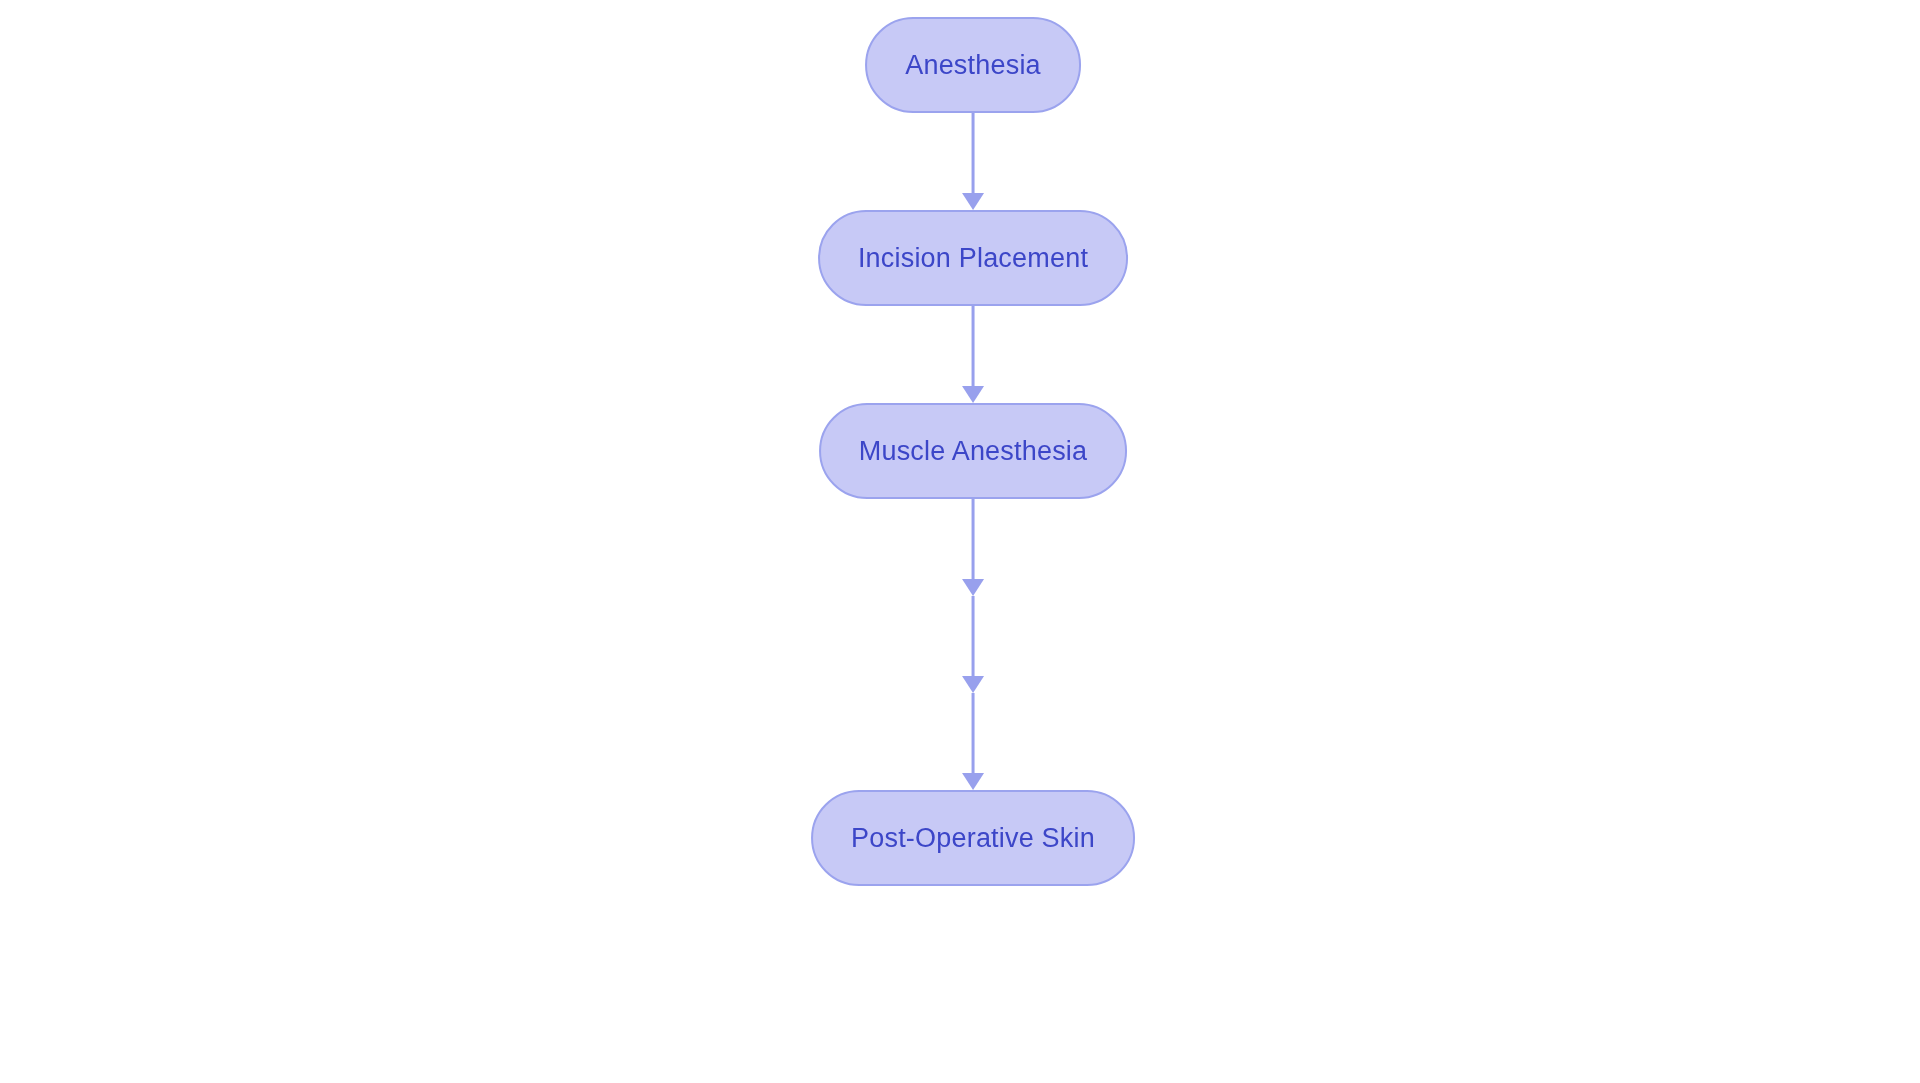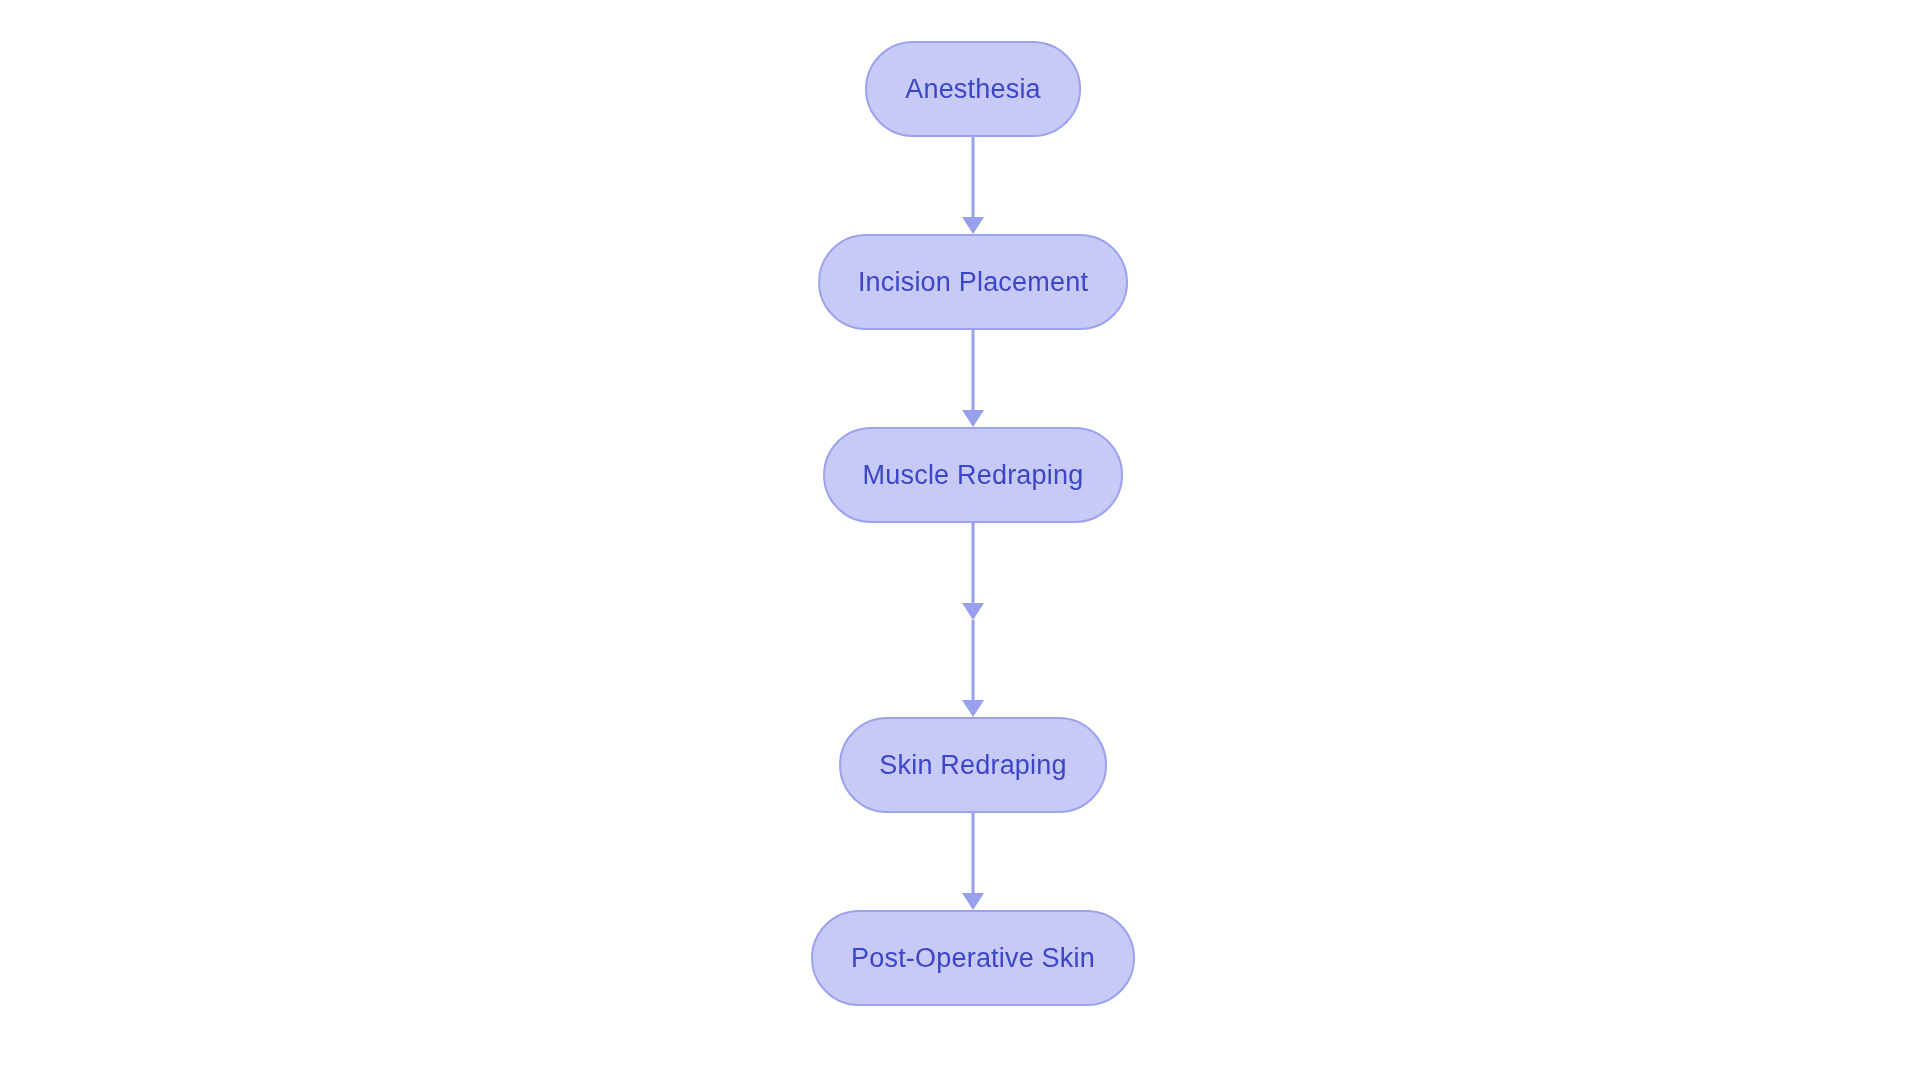--- a/index.html
+++ b/index.html
@@ -19,21 +19,20 @@
   }
   .flow-column {
     position: absolute;
     left: 973px;
     top: 0;
     transform: translateX(-50%);
     display: flex;
     flex-direction: column;
     align-items: center;
     padding-top: 17px;
-    margin-top: 24px;
   }
   .flow-node {
     height: 96px;
     box-sizing: border-box;
     display: flex;
     align-items: center;
     justify-content: center;
     padding: 0 38px;
     background: #c7c9f6;
     border: 2px solid #9ba3ee;
@@ -87,37 +86,34 @@
     <div class="flow-node">
         <span>Incision Placement</span>
       </div>
 
     <div class="flow-arrow">
       <div class="shaft"></div>
       <div class="head"></div>
     </div>
 
     <div class="flow-node">
-        <span>Muscle Redraping</span>
+        <span>Muscle Anesthesia</span>
       </div>
 
     <div class="flow-arrow">
       <div class="shaft"></div>
       <div class="head"></div>
     </div>
 
 
     <div class="flow-arrow">
       <div class="shaft"></div>
       <div class="head"></div>
     </div>
 
-    <div class="flow-node">
-        <span>Skin Redraping</span>
-      </div>
 
     <div class="flow-arrow">
       <div class="shaft"></div>
       <div class="head"></div>
     </div>
 
     <div class="flow-node">
         <span>Post-Operative Skin</span>
       </div>
 

